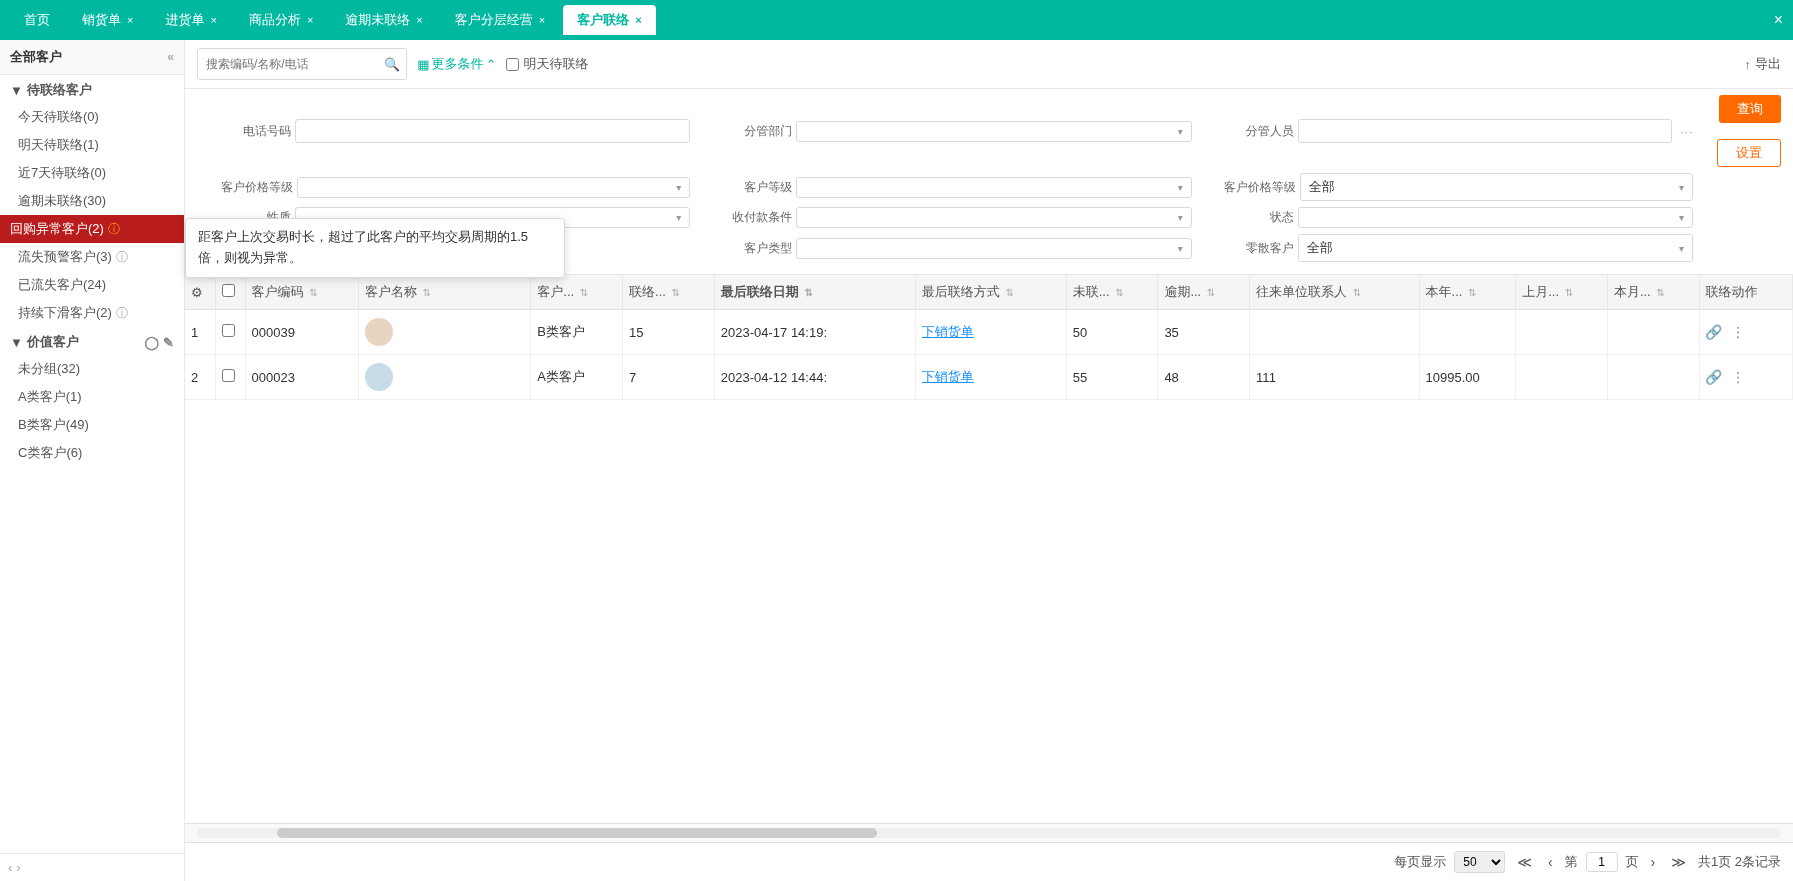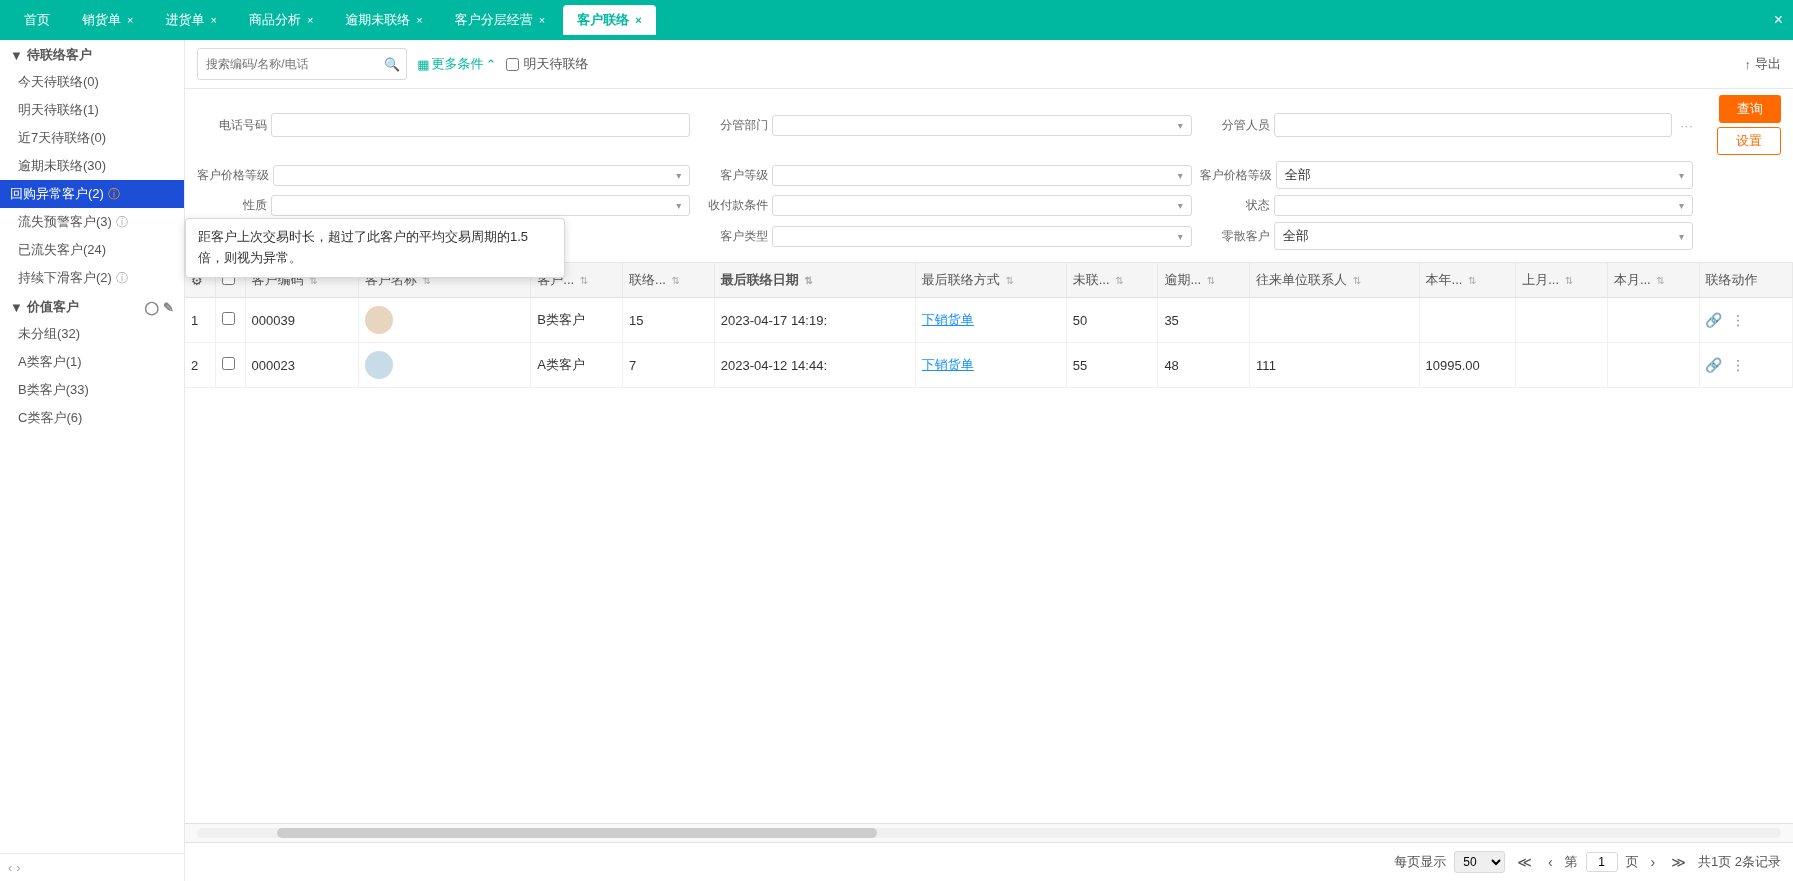--- a/index.html
+++ b/index.html
@@ -98,21 +98,21 @@
     .sidebar-item {
       padding: 5px 10px 5px 18px;
       color: #555;
       font-size: 12px;
       cursor: pointer;
       white-space: nowrap;
       overflow: hidden;
       text-overflow: ellipsis;
     }
     .sidebar-item.active {
-      background: #1d4ed8;
+      background: #b91c1c;
       color: #fff;
       border-radius: 0;
     }
     .sidebar-group-title {
       padding: 6px 10px 4px 10px;
       color: #555;
       font-weight: bold;
       font-size: 12px;
       display: flex;
       align-items: center;
@@ -333,20 +333,21 @@
       display: flex;
       align-items: center;
       gap: 8px;
       margin-bottom: 6px;
     }
     .fgr-cell {
       display: flex;
       align-items: center;
       gap: 4px;
       flex: 1;
+      margin-left: 24px;
     }
     .fgr-label {
       font-size: 12px;
       color: #666;
       white-space: nowrap;
       min-width: 70px;
       text-align: right;
     }
     .fgr-input {
       flex: 1;
@@ -365,21 +366,21 @@
       background: #fff;
       cursor: pointer;
       display: flex;
       align-items: center;
       justify-content: space-between;
       color: #333;
     }
     .action-col {
       display: flex;
       flex-direction: column;
-      gap: 4px;
+      gap: 16px;
       min-width: 80px;
       align-items: flex-end;
     }
   </style>
 </head>
 <body>
 
 <div class="top-nav">
   <div class="nav-item">
     <span>首页</span>
@@ -407,20 +408,24 @@
   <div class="nav-item active">
     <span>客户联络</span>
     <span class="nav-close">×</span>
   </div>
   <span class="nav-right-close">×</span>
 </div>
 
 <div class="main-layout">
 
   <div class="sidebar">
+    <div class="sidebar-header">
+      <span>全部客户</span>
+      <span style="cursor:pointer;color:#aaa;font-size:12px;">«</span>
+    </div>
 
     <div class="sidebar-section-title">
       <span>▼</span>
       <span>待联络客户</span>
     </div>
     <div class="sidebar-item">
       <span>今天待联络(0)</span>
     </div>
     <div class="sidebar-item">
       <span>明天待联络(1)</span>
@@ -458,21 +463,21 @@
         <span style="cursor:pointer;color:#888;">✎</span>
       </div>
     </div>
     <div class="sidebar-item">
       <span>未分组(32)</span>
     </div>
     <div class="sidebar-item">
       <span>A类客户(1)</span>
     </div>
     <div class="sidebar-item">
-      <span>B类客户(33)</span>
+      <span>B类客户(49)</span>
     </div>
     <div class="sidebar-item">
       <span>C类客户(6)</span>
     </div>
 
     <div style="margin-top:auto;border-top:1px solid #e8e8e8;padding:6px 8px;display:flex;gap:4px;">
       <span style="cursor:pointer;color:#aaa;">‹</span>
       <span style="cursor:pointer;color:#aaa;">›</span>
     </div>
   </div>

